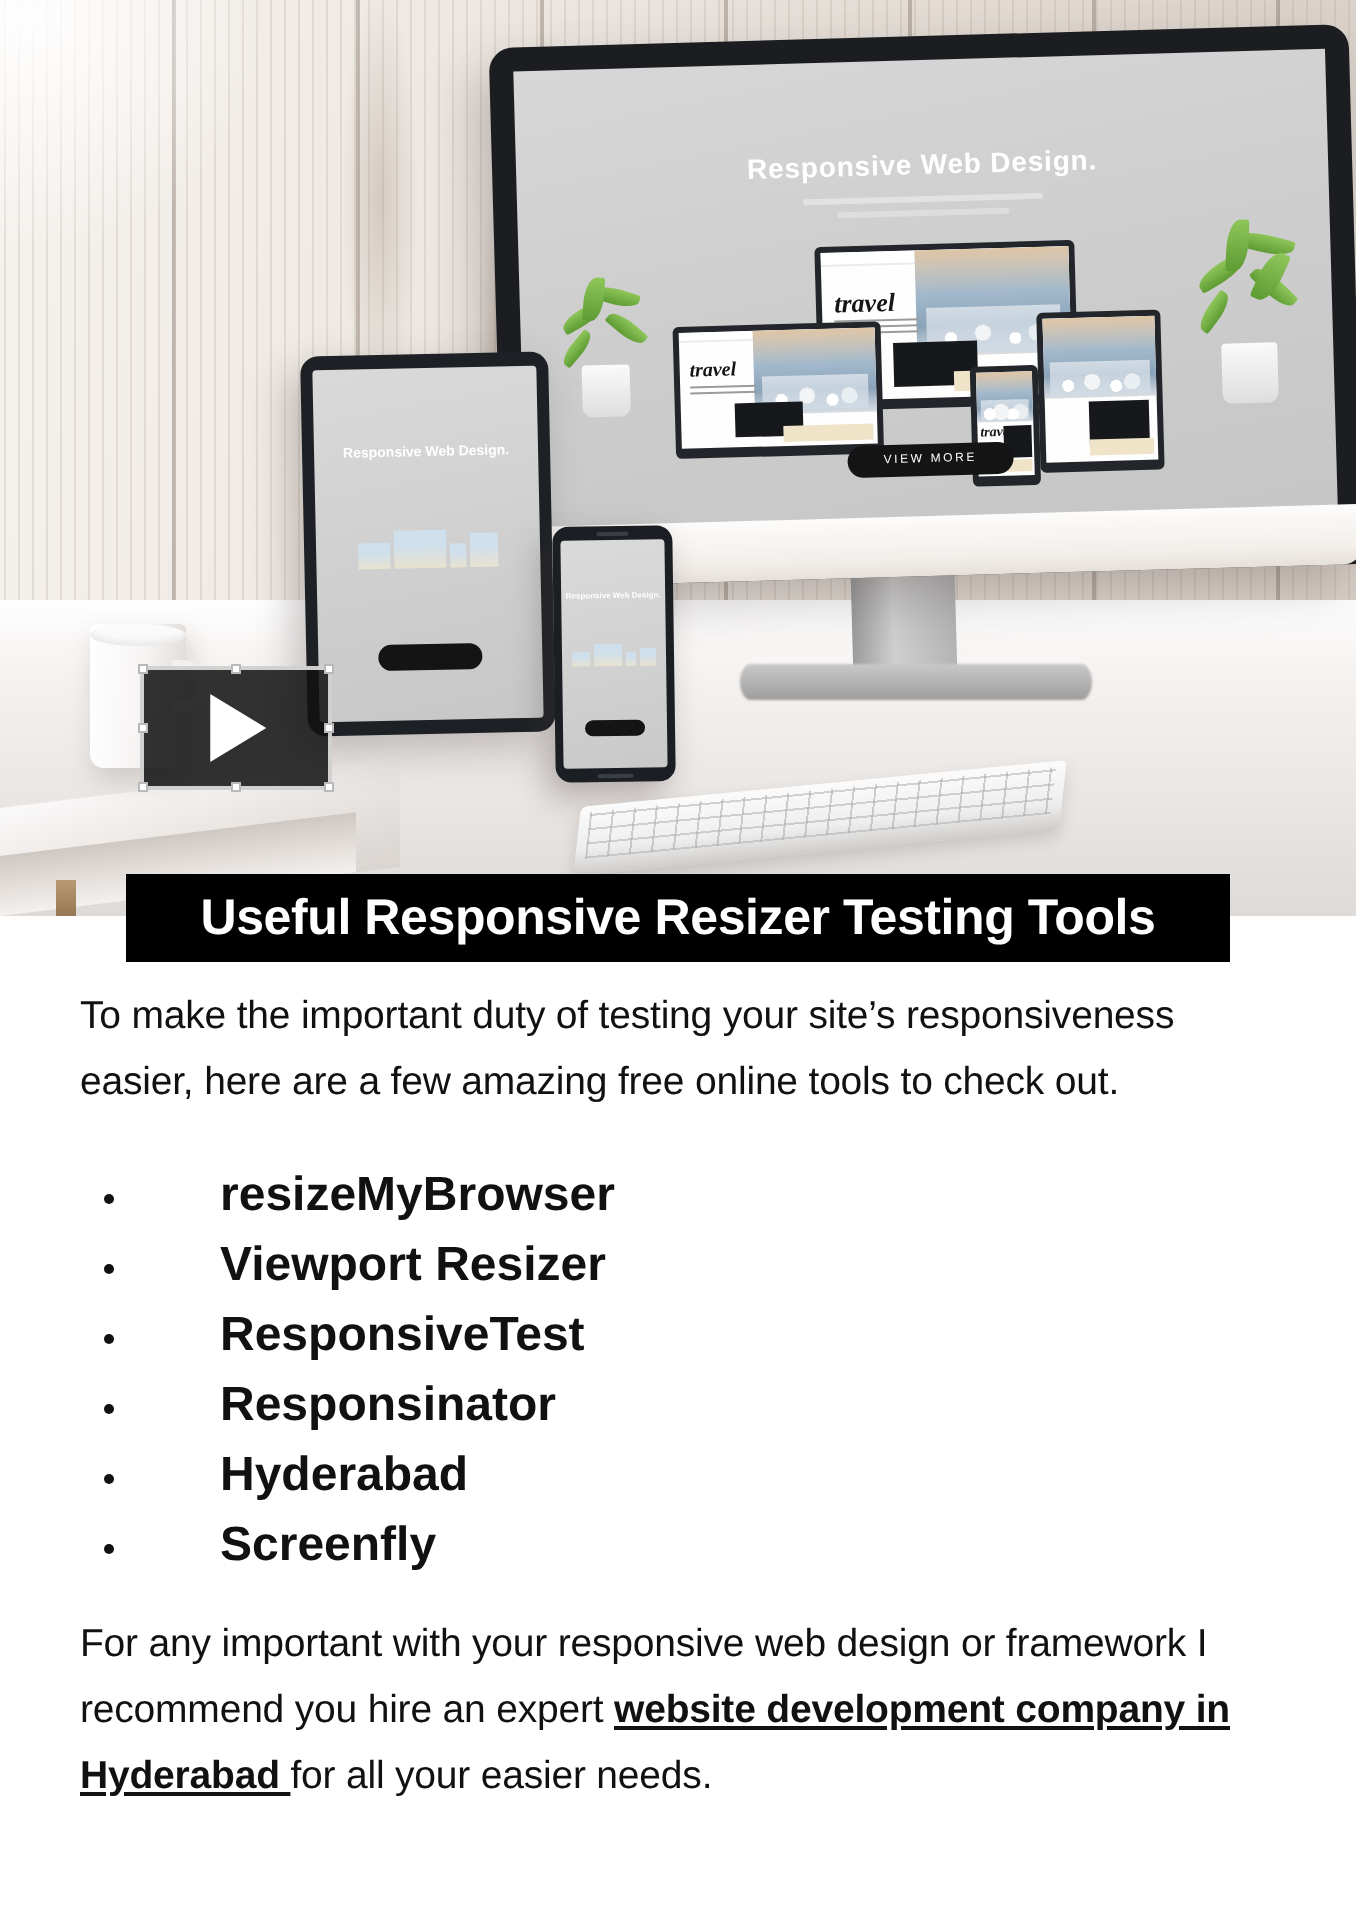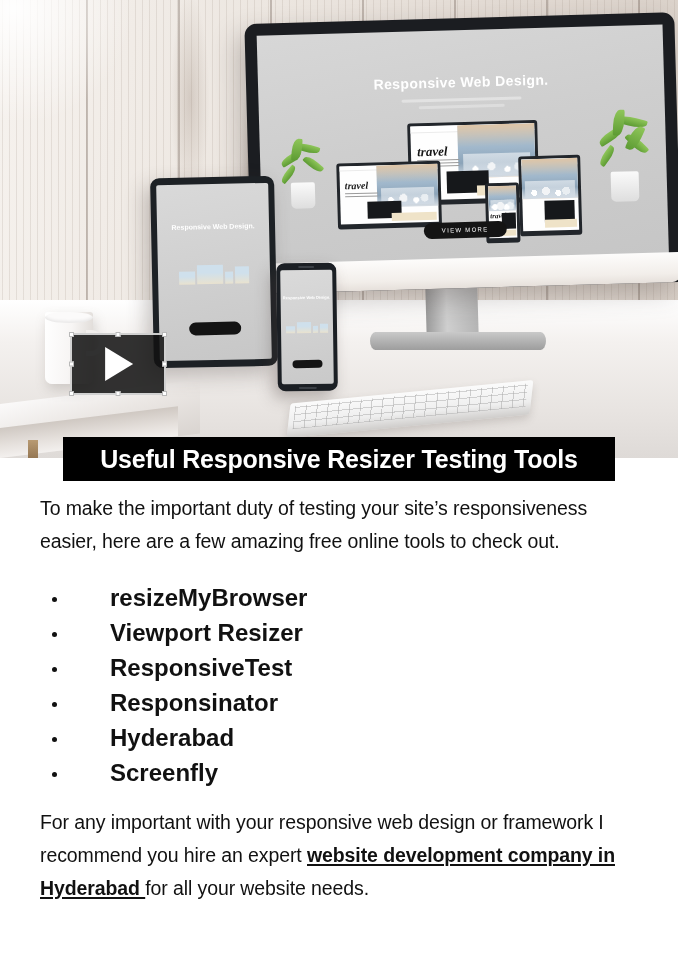--- a/index.html
+++ b/index.html
@@ -679,14 +679,14 @@
 
   <ul class="tool-list">
     <li>resizeMyBrowser</li>
     <li>Viewport Resizer</li>
     <li>ResponsiveTest</li>
     <li>Responsinator</li>
     <li>Hyderabad</li>
     <li>Screenfly</li>
   </ul>
 
-  <p class="para outro"><span>For any important with your responsive web design or framework I recommend you hire an expert </span><a class="inline-link" href="#">website development company in Hyderabad </a><span>for all your website needs.</span></p>
+  <p class="para outro"><span>For any important with your responsive web design or framework I recommend you hire an expert </span><a class="inline-link" href="#">website development company in Hyderabad </a><span>for all your easier needs.</span></p>
 </div>
 
 </body></html>

